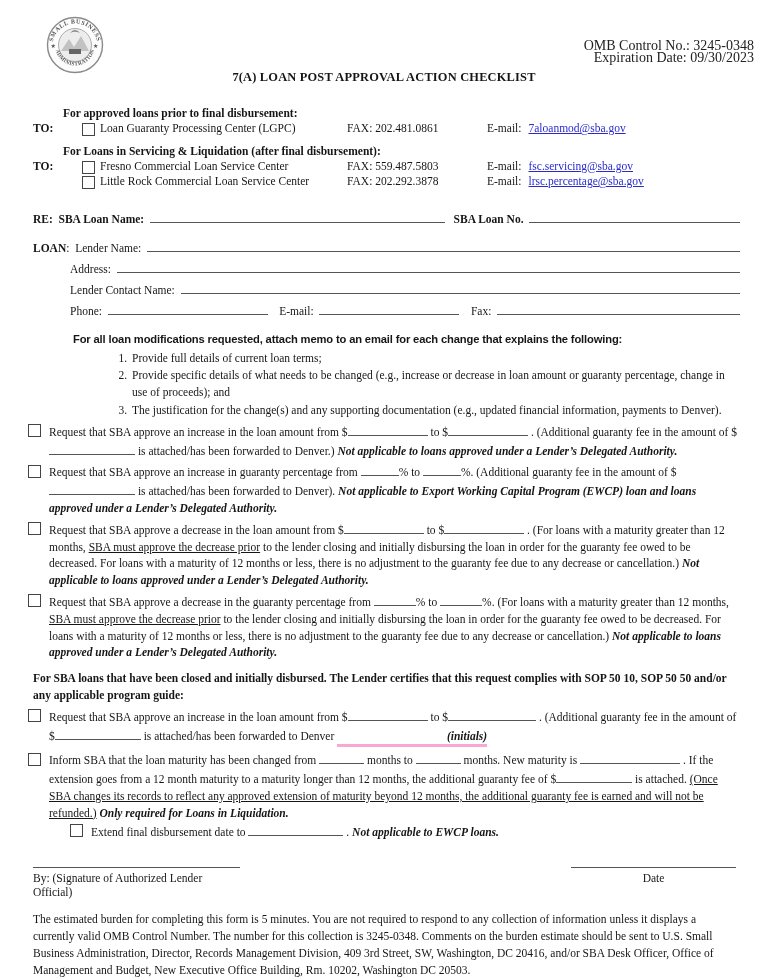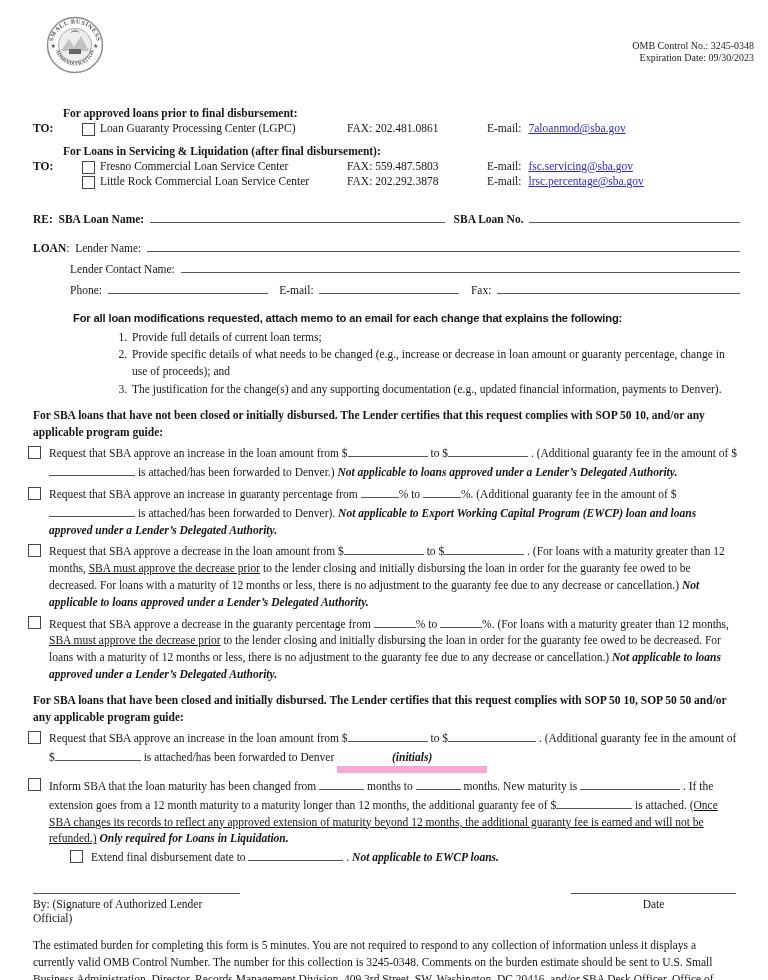--- a/index.html
+++ b/index.html
@@ -4,40 +4,40 @@
 <style>
   html,body{margin:0;padding:0;background:#ffffff;}
   .page{
     width:768px;height:980px;background:#fff;position:relative;overflow:hidden;
     font-family:"Liberation Serif",serif;font-size:11.5px;color:#161616;
   }
   .content{padding:0 28px 0 33px;}
   
   .header-block{position:relative;height:101px;}
   .logo{position:absolute;left:46px;top:16px;}
-  .omb{position:absolute;right:14px;top:40px;text-align:right;font-size:10px;line-height:11.5px;color:#222;}
+  .omb{position:absolute;right:14px;top:40px;text-align:right;font-size:14px;line-height:11.5px;color:#222;}
   .title{position:absolute;top:70px;left:0;width:100%;text-align:center;font-size:12.4px;font-weight:bold;letter-spacing:.2px;}
   
   .to-header{font-weight:bold;margin-left:30px;line-height:14px;}
   .g1h{margin-top:5px;}
   .g2h{margin-top:8px;}
   .to-row{display:flex;align-items:center;margin-top:2px;line-height:13.5px;}
   .to-label{width:49px;font-weight:bold;flex:none;}
   .checkbox{display:inline-block;width:11px;height:11px;border:1.2px solid #444;background:#fff;flex:none;margin-right:5px;position:relative;top:1px;}
   .to-name{width:247px;flex:none;}
   .to-fax{width:140px;flex:none;}
   .to-email-label{flex:none;margin-right:7px;}
   .email-link{color:#2a2acc;text-decoration:underline;cursor:pointer;}
   
   .rich{line-height:16.8px;}
   .seg.b{font-weight:bold;text-align:right;}
   .seg.bi{font-weight:bold;font-style:italic;}
   .seg.u{text-decoration:underline;}
   .seg.blank{display:inline-block;height:13px;border-bottom:1px solid #555;}
-  .seg.blank_label{display:inline-block;border-bottom:7px solid #f9a8d4;text-align:center;font-weight:bold;font-style:italic;}
+  .seg.blank_label{display:inline-block;border-bottom:3px solid #f9a8d4;text-align:right;font-weight:bold;font-style:italic;}
   .rich-flex{display:flex;align-items:baseline;}
   .rich-flex .seg{white-space:pre;flex:none;}
   .rich-flex .seg.fill{flex:1 1 auto;}
   .re-row{margin-top:20px;}
   .from-block{margin-top:13px;}
   .from-row{margin-top:3.5px;line-height:14.5px;}
   .indent37{margin-left:37px;}
   
   .intro{margin-top:14px;font-family:"Liberation Sans",sans-serif;font-weight:bold;font-size:11.2px;letter-spacing:-.15px;line-height:15px;padding-left:40px;}
   ol.instructions{margin:3px 0 0 0;padding-left:97px;}
@@ -80,20 +80,21 @@
           <textPath href="#arcB" startOffset="50%" text-anchor="middle">ADMINISTRATION</textPath>
         </text>
         <text x="4.5" y="32" font-size="6" fill="#555">★</text>
         <text x="47" y="32" font-size="6" fill="#555">★</text>
       </svg>
     </div>
     <div class="omb">
       <div>OMB Control No.: 3245-0348</div>
       <div>Expiration Date: 09/30/2023</div>
     </div>
+    <div class="title">7(A) LOAN POST APPROVAL ACTION CHECKLIST</div>
   </div>
 
   <div class="content">
 
     <div class="to-header g1h">For approved loans prior to final disbursement:</div>
     <div class="to-row">
       <span class="to-label">TO:</span>
       <span class="checkbox"></span>
       <span class="to-name">Loan Guaranty Processing Center (LGPC)</span>
       <span class="to-fax">FAX:  202.481.0861</span>
@@ -126,41 +127,44 @@
         <span class="seg blank fill"></span>
       </div>
 
     <div class="from-block">
       <div class="from-row rich-flex">
           <span class="seg b">LOAN</span>
           <span class="seg txt">:  Lender Name:  </span>
           <span class="seg blank fill"></span>
         </div>
       <div class="from-row rich-flex indent37">
+          <span class="seg txt">Address:  </span>
+          <span class="seg blank fill"></span>
+        </div>
+      <div class="from-row rich-flex indent37">
           <span class="seg txt">Lender Contact Name:  </span>
           <span class="seg blank fill"></span>
         </div>
       <div class="from-row rich-flex indent37">
           <span class="seg txt">Phone:  </span>
           <span class="seg blank" style="width: 160px;"></span>
           <span class="seg txt">    E-mail:  </span>
           <span class="seg blank" style="width: 140px;"></span>
           <span class="seg txt">    Fax:  </span>
           <span class="seg blank fill"></span>
         </div>
     </div>
 
     <div class="intro">For all loan modifications requested, attach memo to an email for each change that explains the following:</div>
     <ol class="instructions">
       <li>Provide full details of current loan terms;</li>
       <li>Provide specific details of what needs to be changed (e.g., increase or decrease in loan amount or guaranty percentage, change in use of proceeds); and</li>
       <li>The justification for the change(s) and any supporting documentation (e.g., updated financial information, payments to Denver).</li>
     </ol>
 
-    <div class="sec-header">For SBA loans that have not been closed or initially disbursed. The Lender certifies that this request complies with SOP 50 10, and/or any applicable program guide:</div>
 
     <div class="check-item rich">
       <span class="checkbox"></span><span class="rich-body"><span class="seg txt">Request that SBA approve an increase in the loan amount  from $</span><span class="seg blank" style="width: 80px;"></span><span class="seg txt"> to $</span><span class="seg blank" style="width: 80px;"></span><span class="seg txt"> .  (Additional guaranty fee in the amount of $</span><span class="seg blank" style="width: 86px;"></span><span class="seg txt"> is attached/has been forwarded to Denver.)  </span><span class="seg bi">Not applicable to loans approved under a Lender’s Delegated Authority.</span></span>
     </div>
     <div class="check-item rich">
       <span class="checkbox"></span><span class="rich-body"><span class="seg txt">Request that SBA approve an increase in guaranty percentage from </span><span class="seg blank" style="width: 38px;"></span><span class="seg txt">% to </span><span class="seg blank" style="width: 38px;"></span><span class="seg txt">%.  (Additional guaranty fee in the amount of $</span><span class="seg blank" style="width: 86px;"></span><span class="seg txt"> is attached/has been forwarded to Denver).  </span><span class="seg bi">Not applicable to Export Working Capital Program (EWCP) loan and loans approved under a Lender’s Delegated Authority.</span></span>
     </div>
     <div class="check-item rich">
       <span class="checkbox"></span><span class="rich-body"><span class="seg txt">Request that SBA approve a decrease in the loan amount from $</span><span class="seg blank" style="width: 80px;"></span><span class="seg txt"> to $</span><span class="seg blank" style="width: 80px;"></span><span class="seg txt"> .  (For loans with a maturity greater than 12 months, </span><span class="seg u">SBA must approve the decrease prior</span><span class="seg txt"> to the lender closing and initially disbursing the loan in order for the guaranty fee owed to be decreased. For loans with a maturity of 12 months or less, there is no adjustment to the guaranty fee due to any decrease or cancellation.)  </span><span class="seg bi">Not applicable to loans approved under a Lender’s Delegated Authority.</span></span>
     </div>

